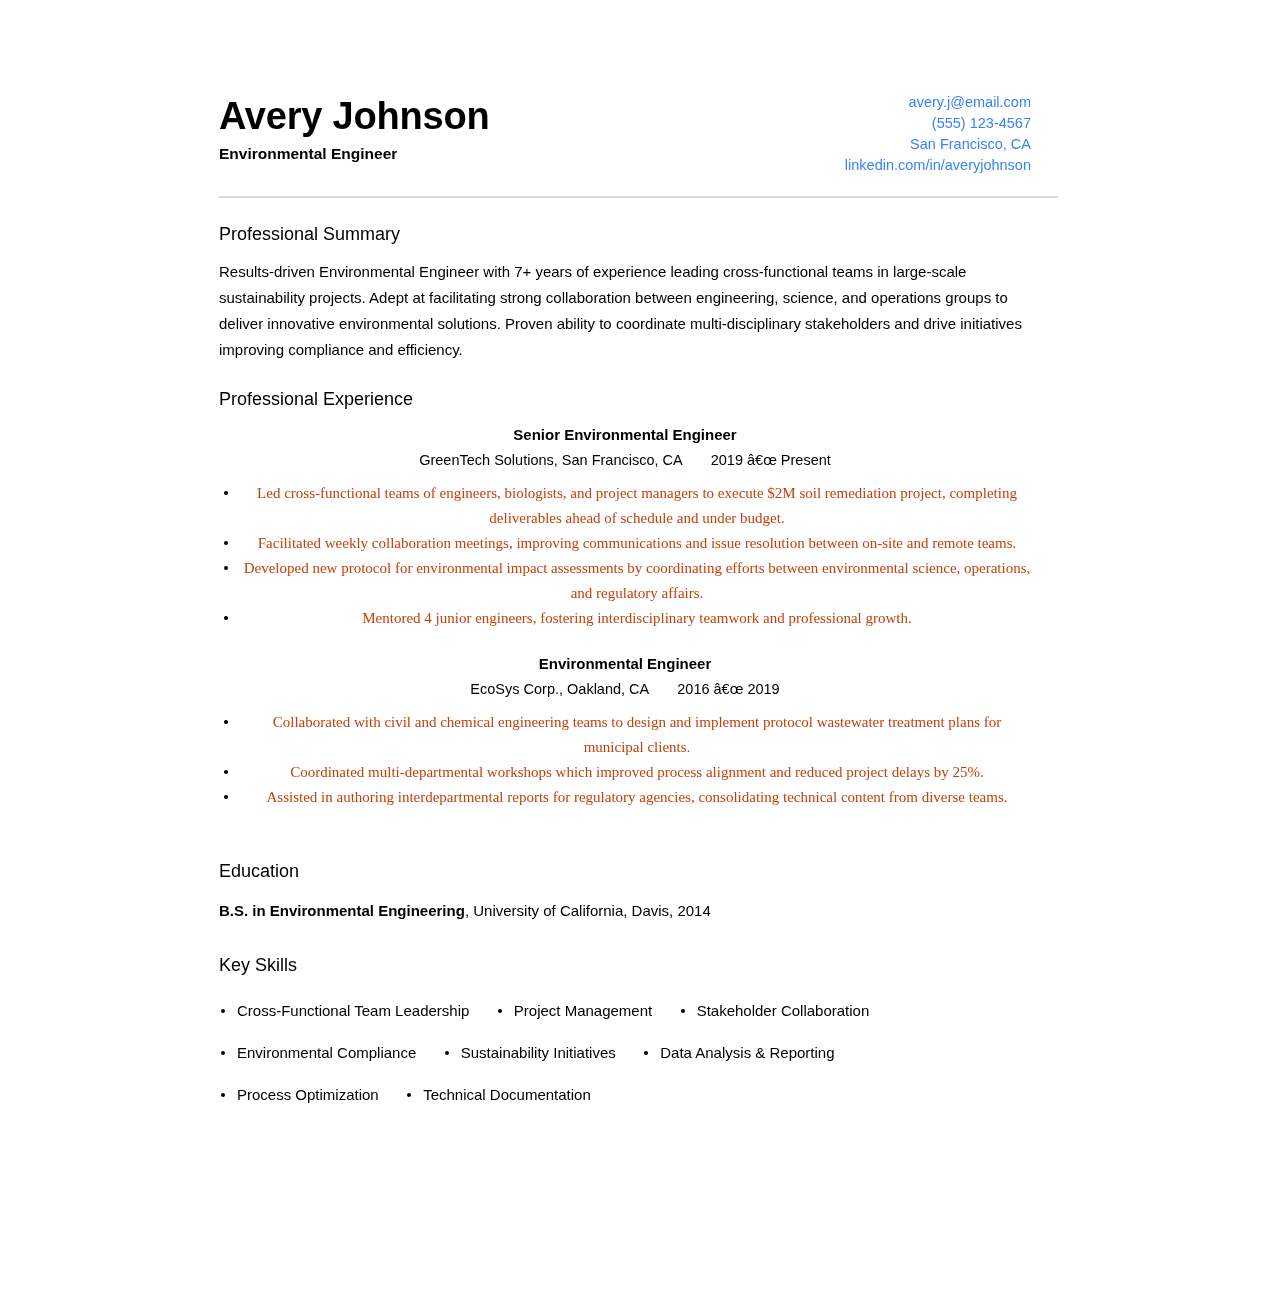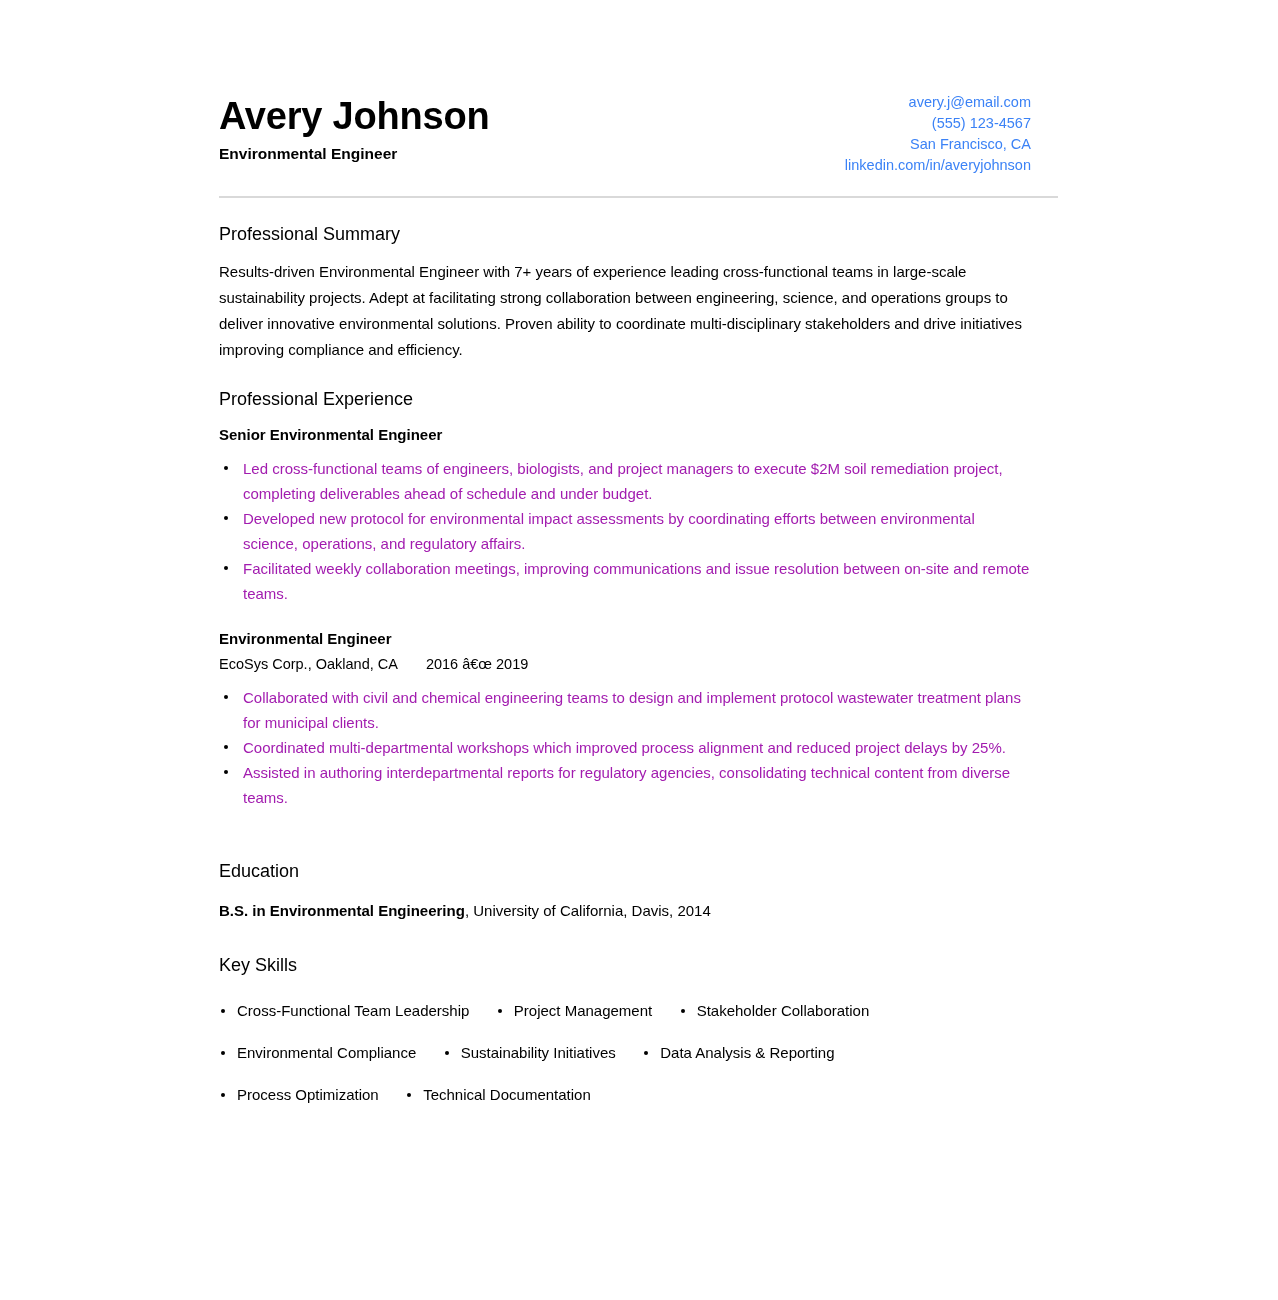--- a/index.html
+++ b/index.html
@@ -79,20 +79,21 @@
     font-size: 15px;
     line-height: 26px;
     margin: 0;
     color: #000;
     max-width: 839px;
   }
 
   
   .job {
     margin-bottom: 4px;
+    text-align: center;
   }
   .job + .job {
     margin-top: 22px;
   }
   .job-role {
     font-size: 15px;
     font-weight: bold;
     margin: 0;
     line-height: 22px;
   }
@@ -110,21 +111,22 @@
     margin: 10px 0 0 0;
     padding: 0;
   }
   ul.bullets > li {
     position: relative;
     padding-left: 19px;
     margin-left: 5px;
     font-size: 15px;
     line-height: 25px;
     max-width: 834px;
-    color: #a21caf;
+    color: #c2410c;
+    font-family: Liberation Serif, serif;
   }
   ul.bullets > li::before {
     content: "";
     position: absolute;
     left: 0;
     top: 10px;
     width: 4px;
     height: 4px;
     border-radius: 50%;
     background: #000;
@@ -195,24 +197,28 @@
   <div class="section">
     <h2 class="section-title">Professional Summary</h2>
     <p class="summary">Results-driven Environmental Engineer with 7+ years of experience leading cross-functional teams in large-scale sustainability projects. Adept at facilitating strong collaboration between engineering, science, and operations groups to deliver innovative environmental solutions. Proven ability to coordinate multi-disciplinary stakeholders and drive initiatives improving compliance and efficiency.</p>
   </div>
 
   <div class="section">
     <h2 class="section-title">Professional Experience</h2>
 
     <div class="job">
       <div class="job-role">Senior Environmental Engineer</div>
+      <div class="job-meta">
+        <span>GreenTech Solutions, San Francisco, CA</span><span class="job-dates">2019 â€œ Present</span>
+      </div>
       <ul class="bullets">
         <li>Led cross-functional teams of engineers, biologists, and project managers to execute $2M soil remediation project, completing deliverables ahead of schedule and under budget.</li>
+        <li>Facilitated weekly collaboration meetings, improving communications and issue resolution between on-site and remote teams.</li>
         <li>Developed new protocol for environmental impact assessments by coordinating efforts between environmental science, operations, and regulatory affairs.</li>
-        <li>Facilitated weekly collaboration meetings, improving communications and issue resolution between on-site and remote teams.</li>
+        <li>Mentored 4 junior engineers, fostering interdisciplinary teamwork and professional growth.</li>
       </ul>
     </div>
 
     <div class="job">
       <div class="job-role">Environmental Engineer</div>
       <div class="job-meta">
         <span>EcoSys Corp., Oakland, CA</span><span class="job-dates">2016 â€œ 2019</span>
       </div>
       <ul class="bullets">
         <li>Collaborated with civil and chemical engineering teams to design and implement protocol wastewater treatment plans for municipal clients.</li>

